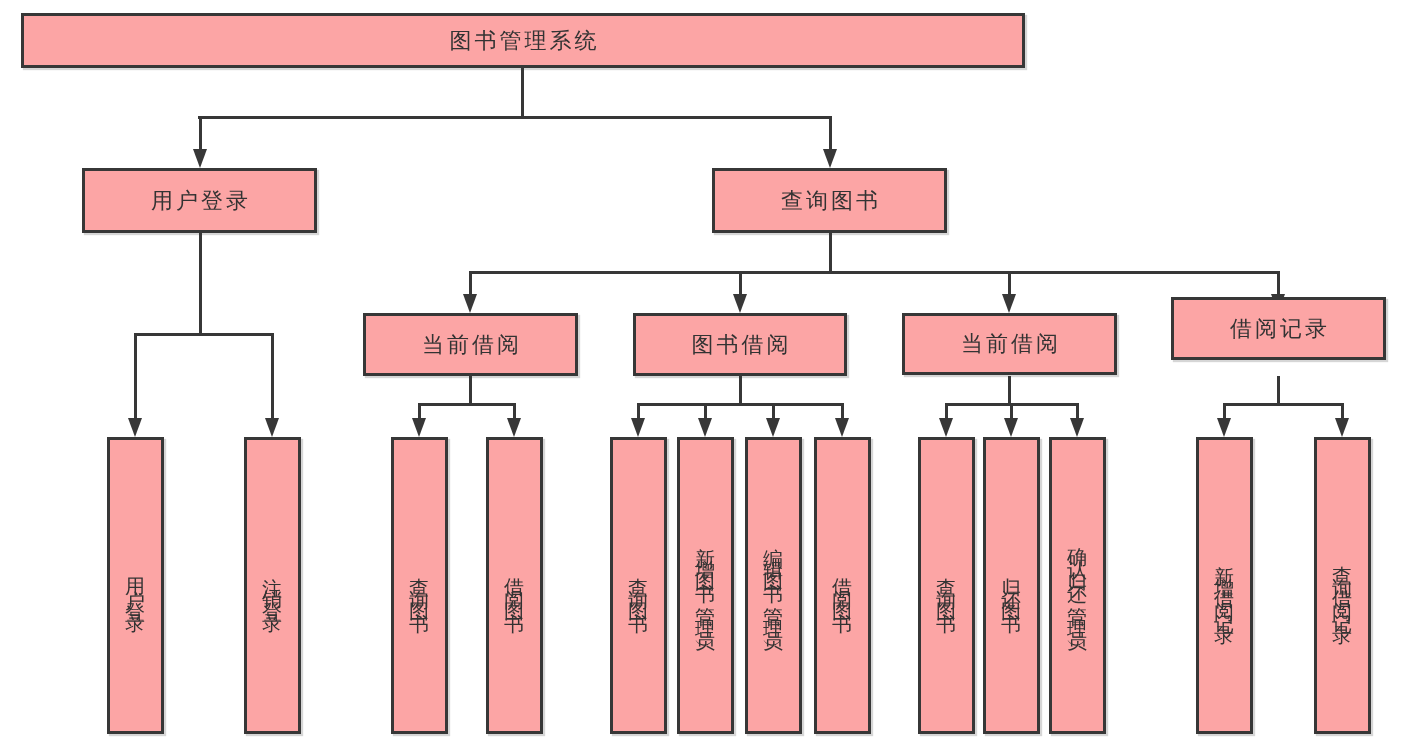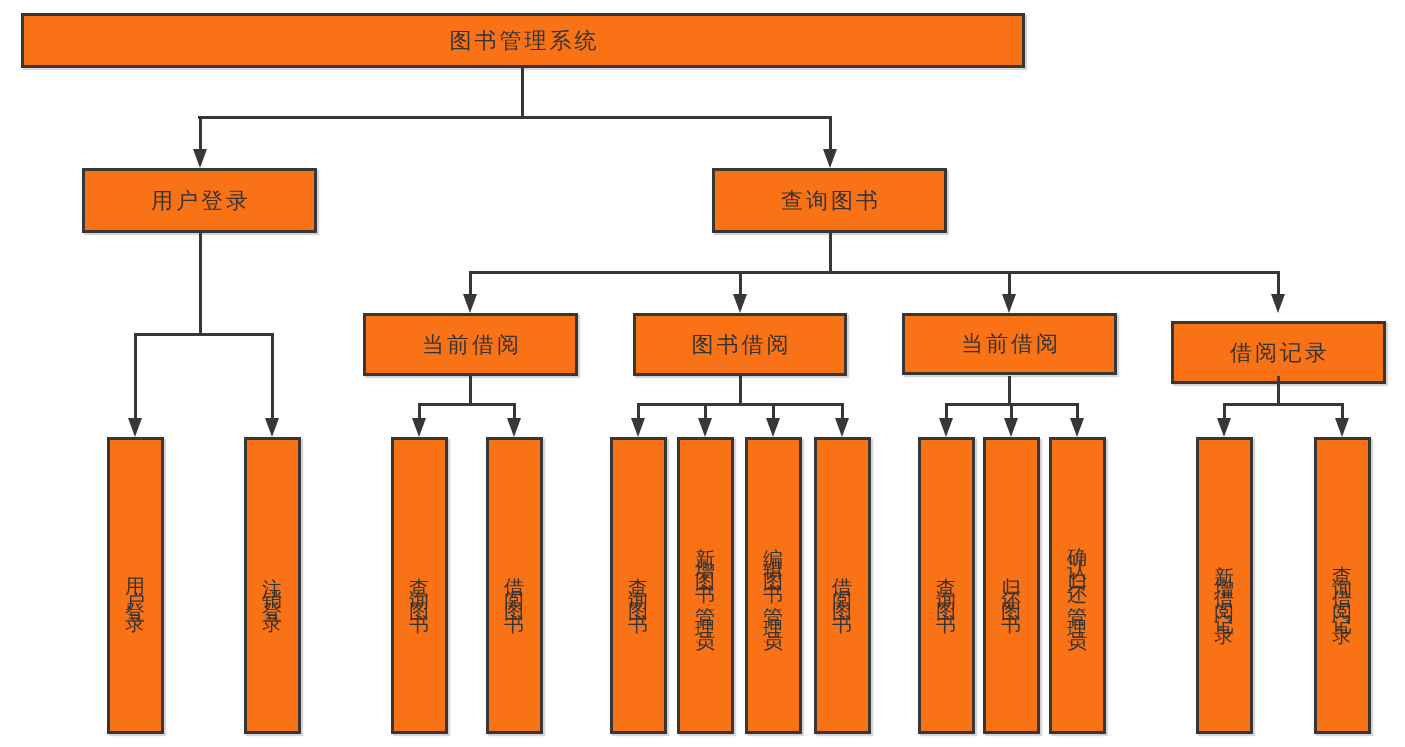--- a/index.html
+++ b/index.html
@@ -8,21 +8,21 @@
     width: 1405px;
     height: 747px;
     background: #ffffff;
     font-family: "DejaVu Sans", "Liberation Sans", sans-serif;
     overflow: hidden;
   }
   .box {
     position: absolute;
     box-sizing: border-box;
     border: 3px solid #373737;
-    background: #f97316;
+    background: #fca5a5;
     color: #333333;
     display: flex;
     align-items: center;
     justify-content: center;
     box-shadow: 2px 2px 1px rgba(0,0,0,0.16);
   }
   .hlabel {
     font-size: 22px;
     letter-spacing: 3px;
     white-space: nowrap;
@@ -97,21 +97,21 @@
 
   <div class="box" style="left:363px; top:313px; width:215px; height:63px;">
     <span class="hlabel">当前借阅</span>
   </div>
   <div class="box" style="left:633px; top:313px; width:214px; height:63px;">
     <span class="hlabel">图书借阅</span>
   </div>
   <div class="box" style="left:902px; top:313px; width:215px; height:62px;">
     <span class="hlabel">当前借阅</span>
   </div>
-  <div class="box" style="left:1171px; top:321px; width:215px; height:63px;">
+  <div class="box" style="left:1171px; top:297px; width:215px; height:63px;">
     <span class="hlabel">借阅记录</span>
   </div>
 
   <div class="v" style="left:469px; top:376px; height:29px;"></div>
   <div class="h" style="left:418px; top:403px; width:97px;"></div>
   <div class="v" style="left:418px; top:403px; height:17px;"></div>
   <div class="arr" style="left:412px; top:418px;"></div>
   <div class="v" style="left:513px; top:403px; height:17px;"></div>
   <div class="arr" style="left:507px; top:418px;"></div>
 

